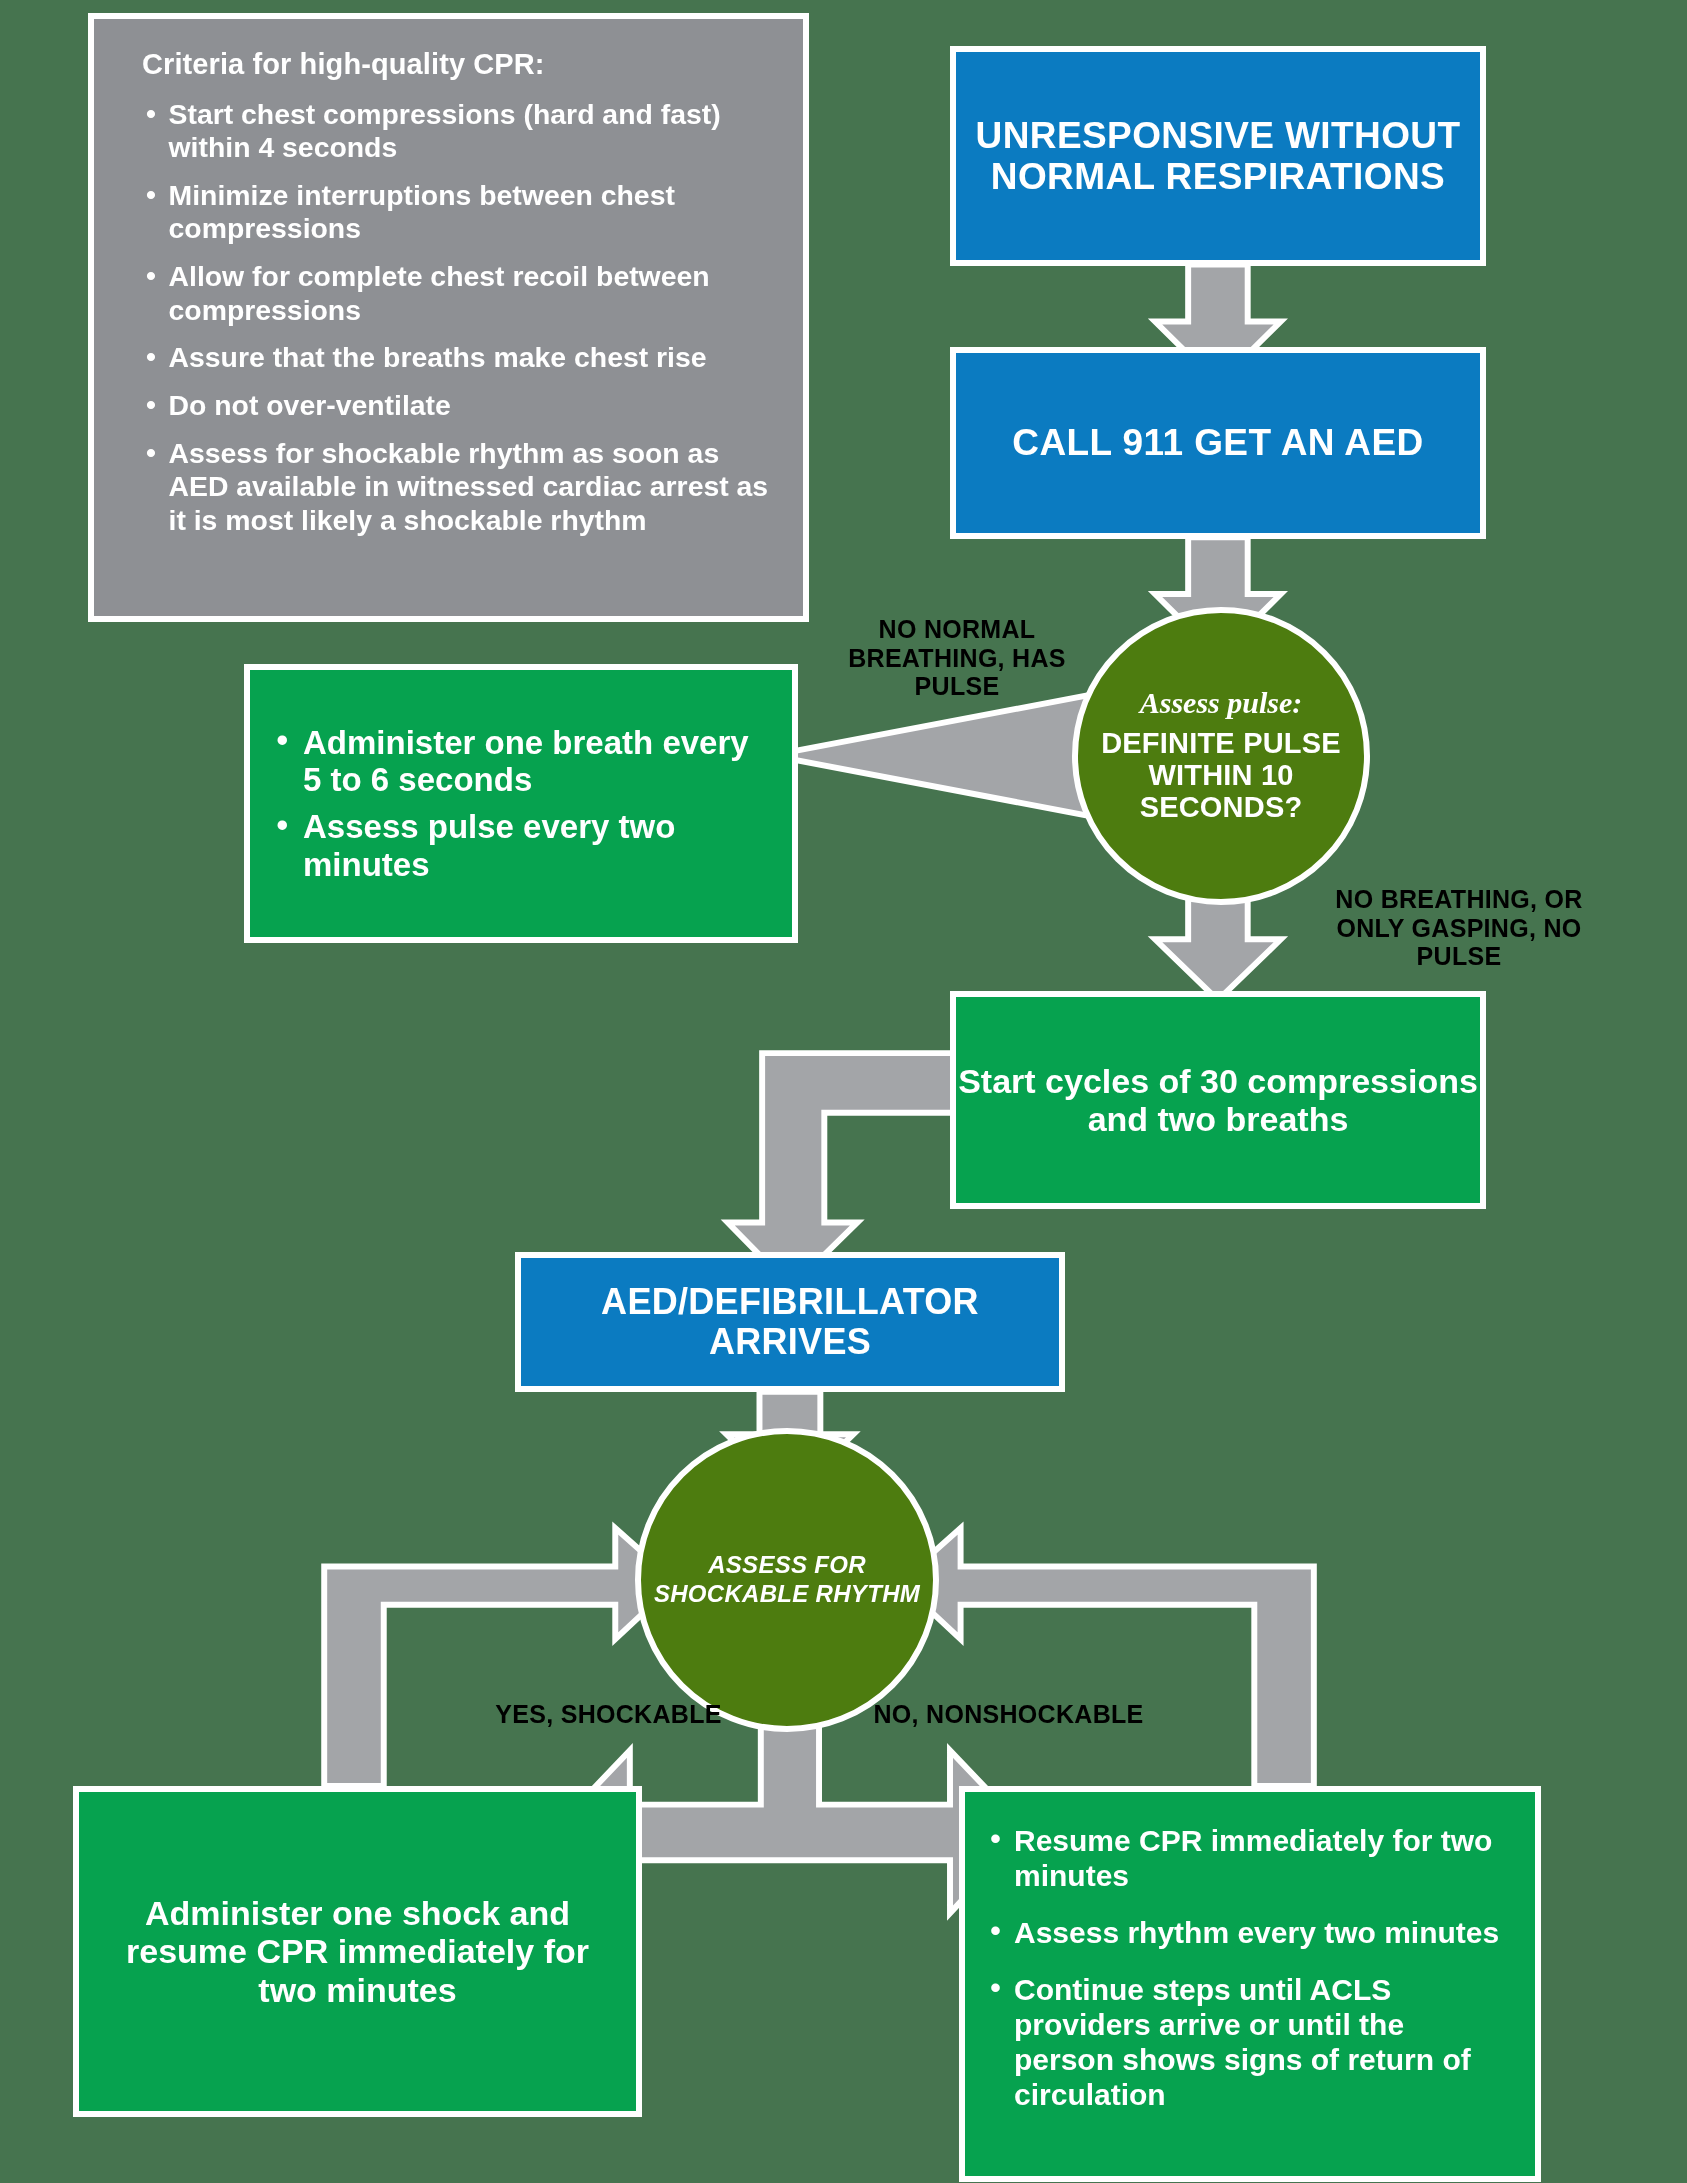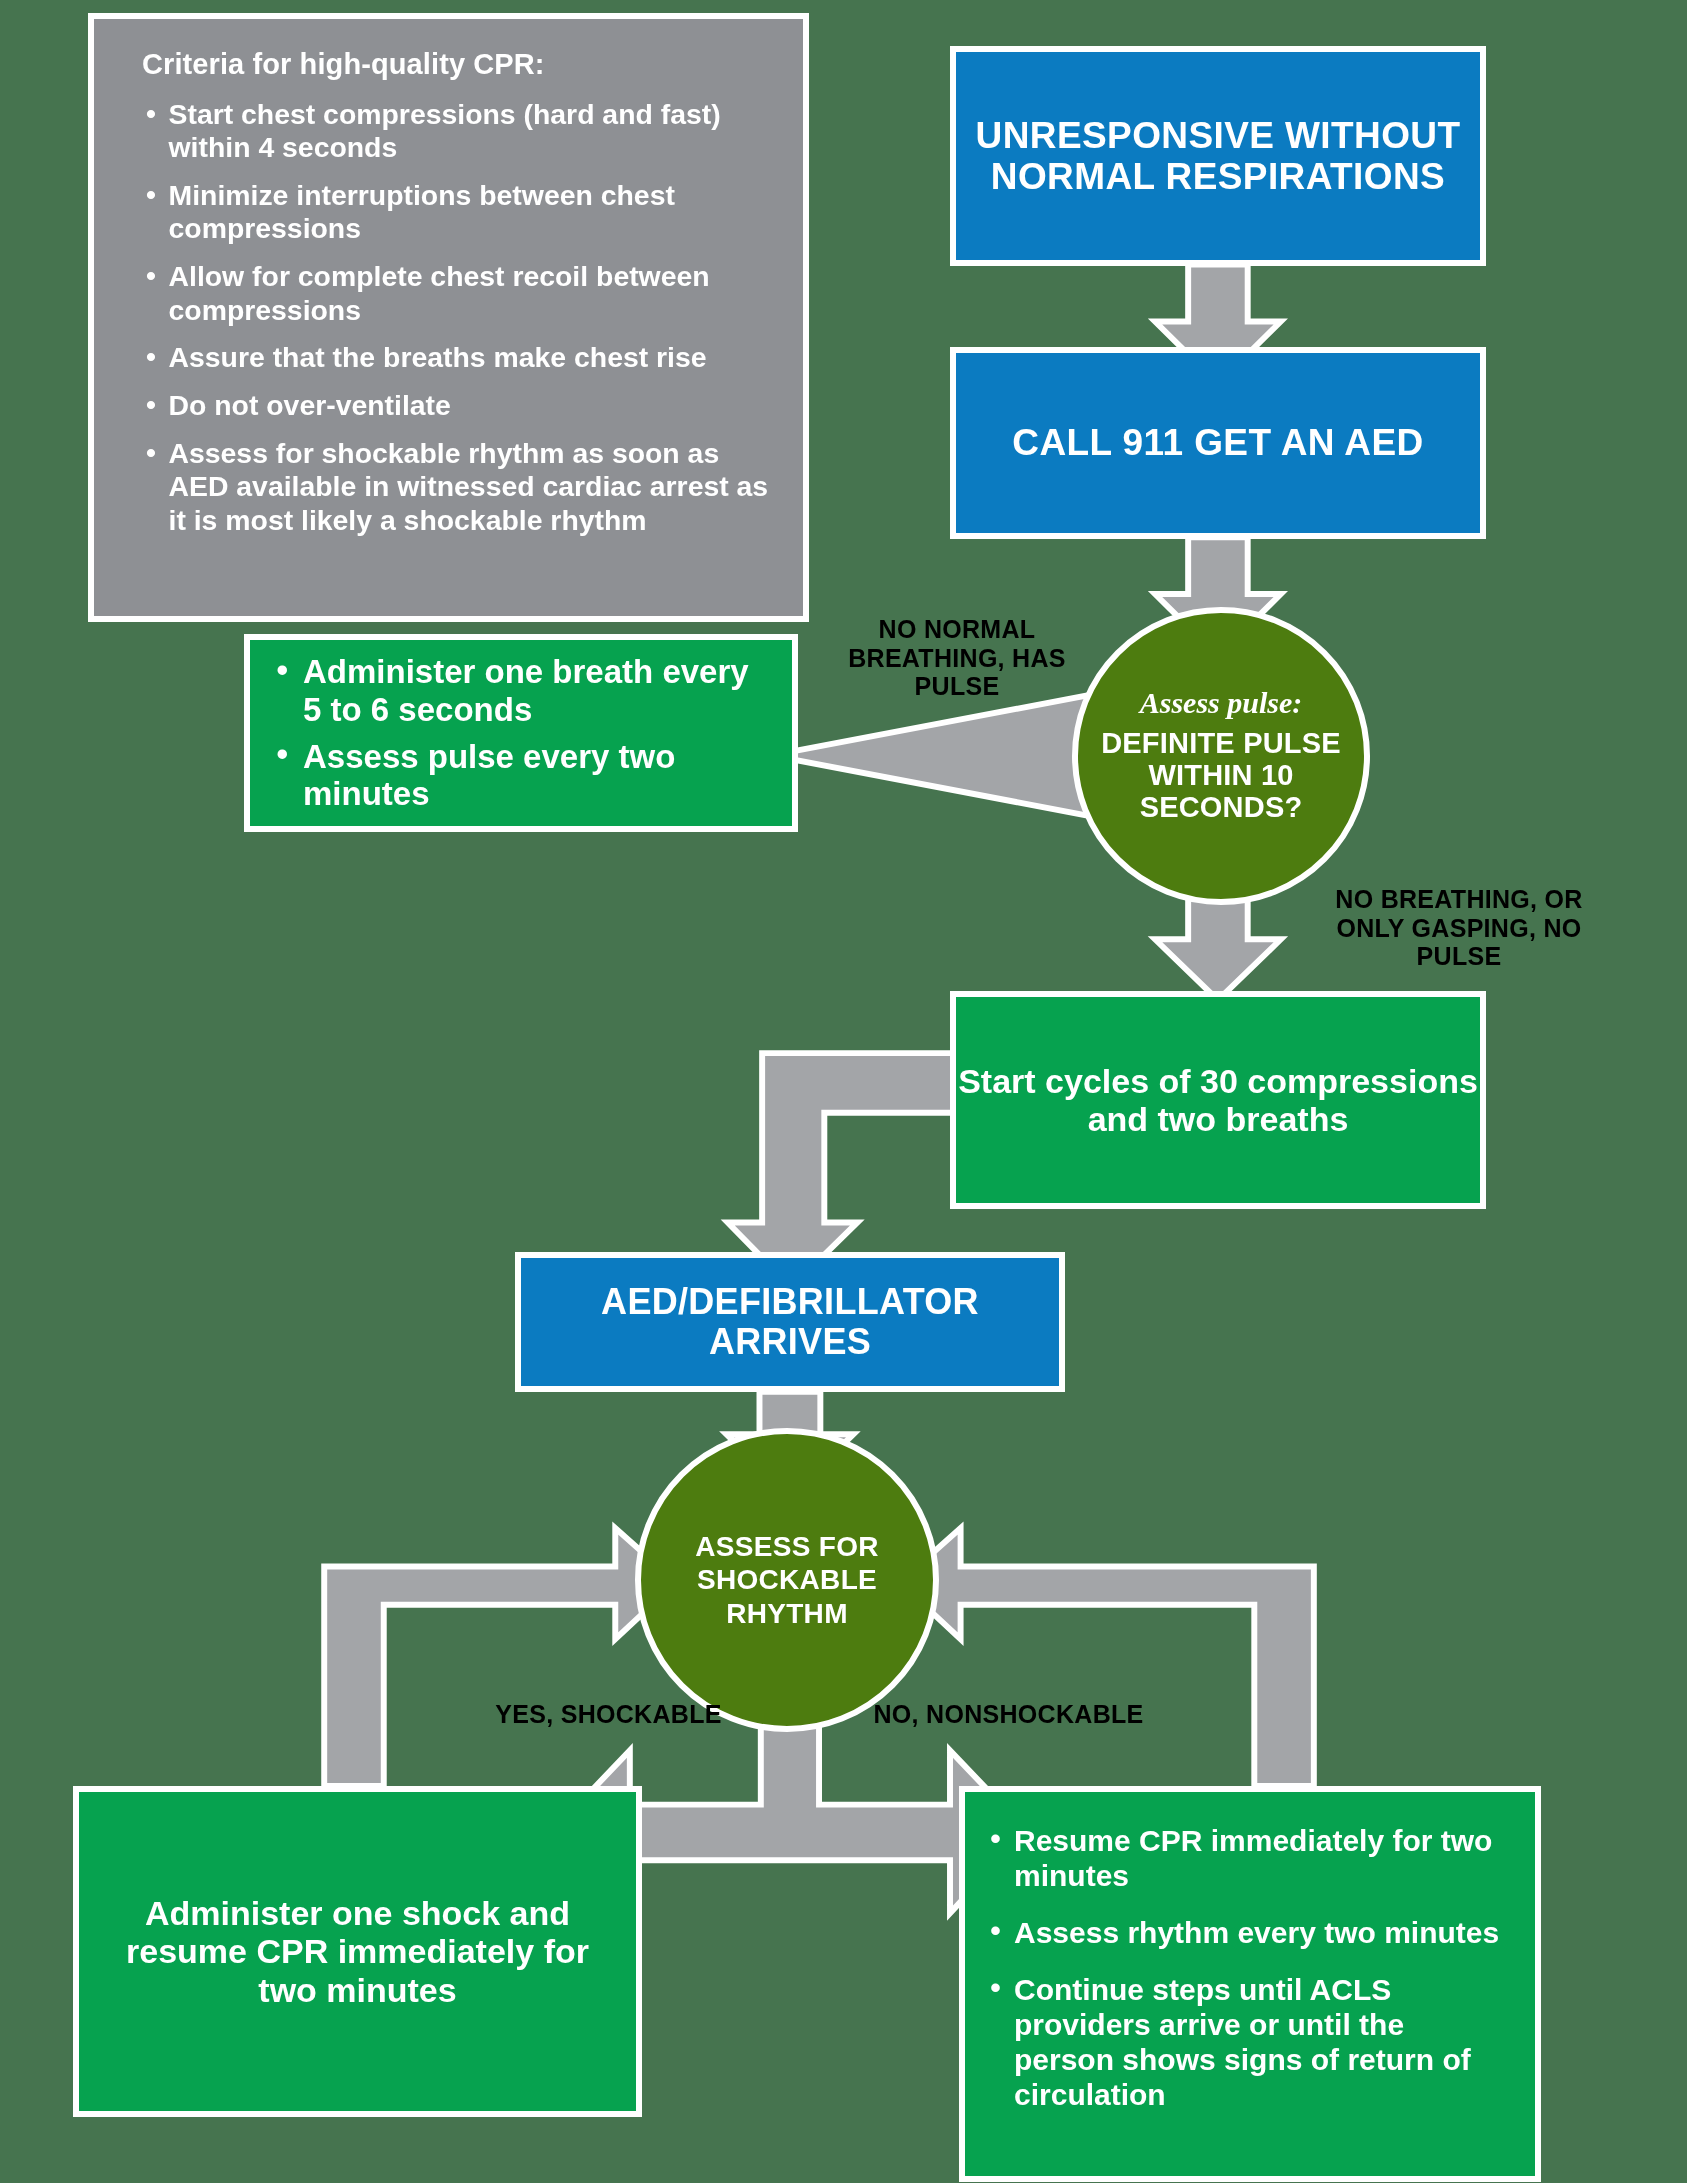--- a/index.html
+++ b/index.html
@@ -41,21 +41,21 @@
   }
   #criteria li:before{content:"•";position:absolute;left:4px;top:-1.3px;font-size:28.4px;}
 
   
   #unresponsive{left:950px;top:46px;width:536px;height:220px;}
   #unresponsive .center-text{font-size:37px;letter-spacing:0.4px;}
   #call911{left:950px;top:347px;width:536px;height:192px;}
   #call911 .center-text{font-size:37px;letter-spacing:0.4px;}
 
   
-  #breaths{left:244px;top:634px;width:554px;height:198px;justify-content:center;padding:0 26.5px 0 24px;}
+  #breaths{left:244px;top:664px;width:554px;height:279px;justify-content:center;padding:0 26.5px 0 24px;}
   #breaths ul{list-style:none;margin:0;padding:0;}
   #breaths li{
     font-size:33px;font-weight:bold;line-height:1.14;
     margin:9.3px 0;padding-left:29px;position:relative;
   }
   #breaths li:before{content:"•";position:absolute;left:2.6px;top:-2.6px;font-size:33px;}
 
   
   #cycles{left:950px;top:991px;width:536px;height:218px;}
   #cycles .center-text{font-size:34px;}
@@ -90,21 +90,21 @@
   }
   #pulse-ellipse{left:1072px;top:607px;width:298px;height:298px;}
   #pulse-ellipse .serif{
     font-family:"Liberation Serif",serif;
     font-style:italic;font-weight:bold;
     font-size:30px;line-height:1.02;margin-bottom:9.3px;
   }
   #pulse-ellipse .blk{font-size:29px;font-weight:bold;line-height:1.1;letter-spacing:0.2px;}
 
   #rhythm-ellipse{left:635px;top:1428px;width:304px;height:304px;}
-  #rhythm-ellipse .blk{font-size:28px;font-weight:bold;line-height:1.2;letter-spacing:0.3px;}
+  #rhythm-ellipse .blk{font-size:24px;font-weight:bold;line-height:1.2;letter-spacing:0.3px;font-style:italic;}
 
   
   .edge-label{
     position:absolute;color:#000000;font-weight:bold;
     font-size:25px;line-height:1.14;letter-spacing:0.3px;
   }
   #lbl-nonormal{left:842px;top:615px;width:230px;text-align:center;}
   #lbl-nobreathing{left:1317px;top:885px;width:284px;text-align:center;}
   #lbl-yes{left:476px;top:1700px;width:265px;text-align:center;}
   #lbl-no{left:853px;top:1700px;width:311px;text-align:center;}

